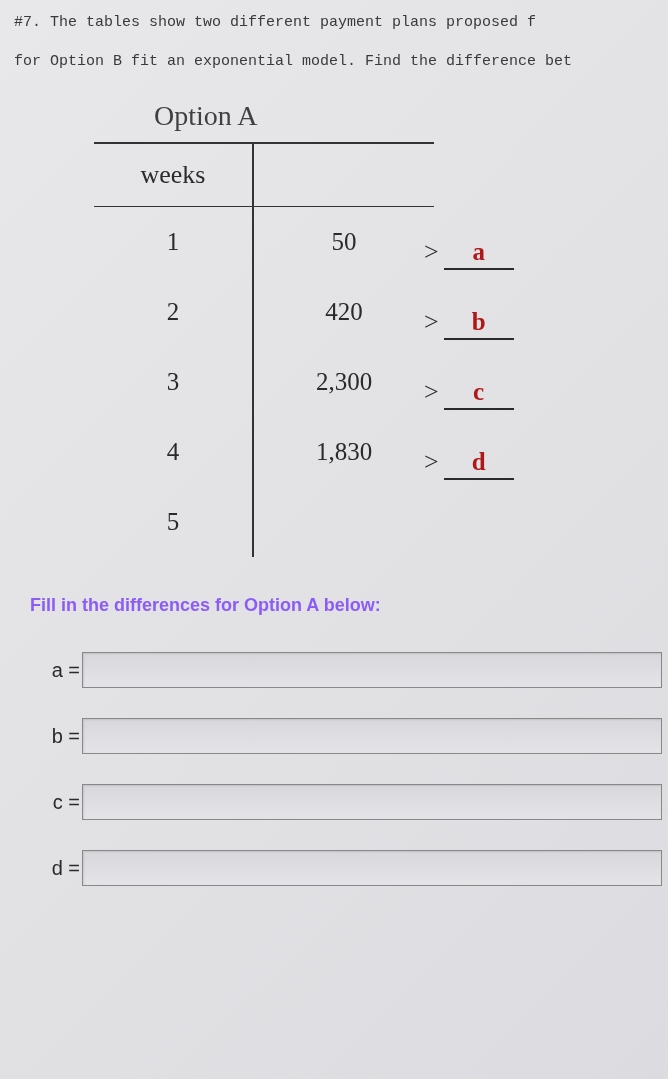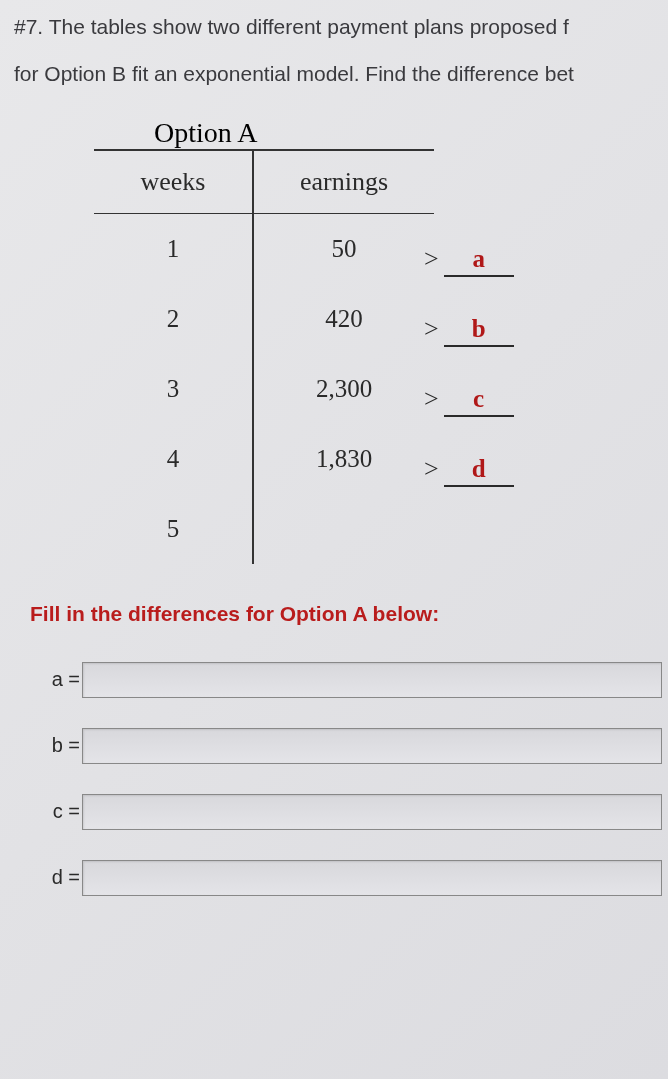--- a/index.html
+++ b/index.html
@@ -13,39 +13,40 @@
       background: linear-gradient(135deg, #e8e8ea 0%, #dcdce0 100%);
       font-family: Georgia, 'Times New Roman', serif;
       color: #2a2a2a;
       overflow: hidden;
       position: relative;
     }
     .content {
       padding: 12px 0 0 14px;
     }
     .question-text {
-      font-size: 21px;
+      font-size: 15px;
       color: #3a3a3e;
       line-height: 1.4;
-      font-family: Liberation Sans, sans-serif;
+      font-family: Liberation Mono, monospace;
     }
     .question-line {
       margin-bottom: 18px;
       white-space: nowrap;
       overflow: hidden;
     }
     .table-wrapper {
       margin-top: 28px;
       margin-left: 80px;
     }
     .option-title {
       font-size: 28px;
       font-family: Georgia, serif;
-      color: #000000;
+      color: #404040;
       margin-left: 60px;
+      margin-bottom: 10px;
     }
     .data-table {
       position: relative;
       width: 340px;
     }
     .header-row {
       display: flex;
       border-top: 2px solid #333;
       height: 64px;
       align-items: flex-end;
@@ -130,24 +131,24 @@
       position: absolute;
       bottom: -4px;
       left: -5px;
       width: 70px;
       height: 2px;
       background: #2a2a2a;
     }
     .instruction {
       margin-top: 38px;
       margin-left: 16px;
-      font-size: 21px;
+      font-size: 18px;
       font-weight: bold;
       font-family: Arial, sans-serif;
-      color: #b91c1c;
+      color: #8b5cf6;
     }
     .inputs-wrapper {
       margin-top: 36px;
       margin-left: 28px;
     }
     .input-row {
       display: flex;
       align-items: center;
       margin-bottom: 30px;
     }
@@ -177,21 +178,20 @@
   <div class="question-text">
     <div class="question-line">#7. The tables show two different payment plans proposed f</div>
     <div class="question-line">for Option B fit an exponential model. Find the difference bet</div>
   </div>
 
   <div class="table-wrapper">
     <div class="option-title">Option A</div>
     <div class="data-table">
       <div class="header-row">
         <div class="header-cell-left">weeks</div>
-        <div class="header-cell-right">earnings</div>
       </div>
       <div class="body-rows">
         <div class="data-row">
           <div class="cell-left">1</div>
           <div class="cell-right">50</div>
         </div>
         <div class="data-row">
           <div class="cell-left">2</div>
           <div class="cell-right">420</div>
         </div>

